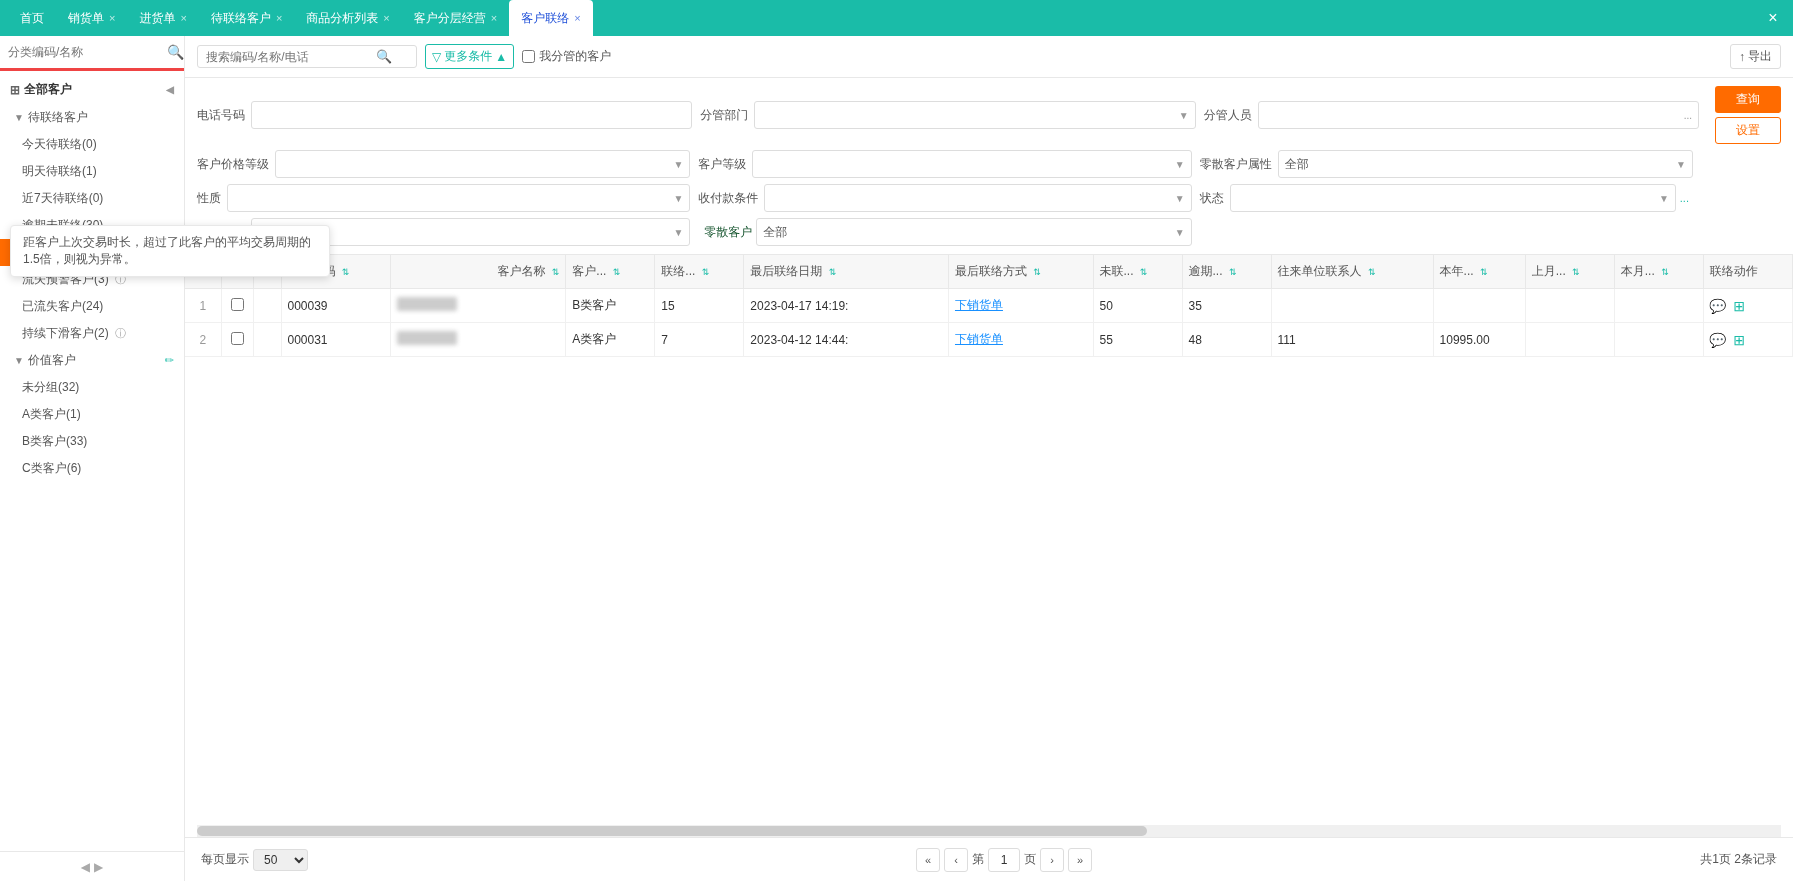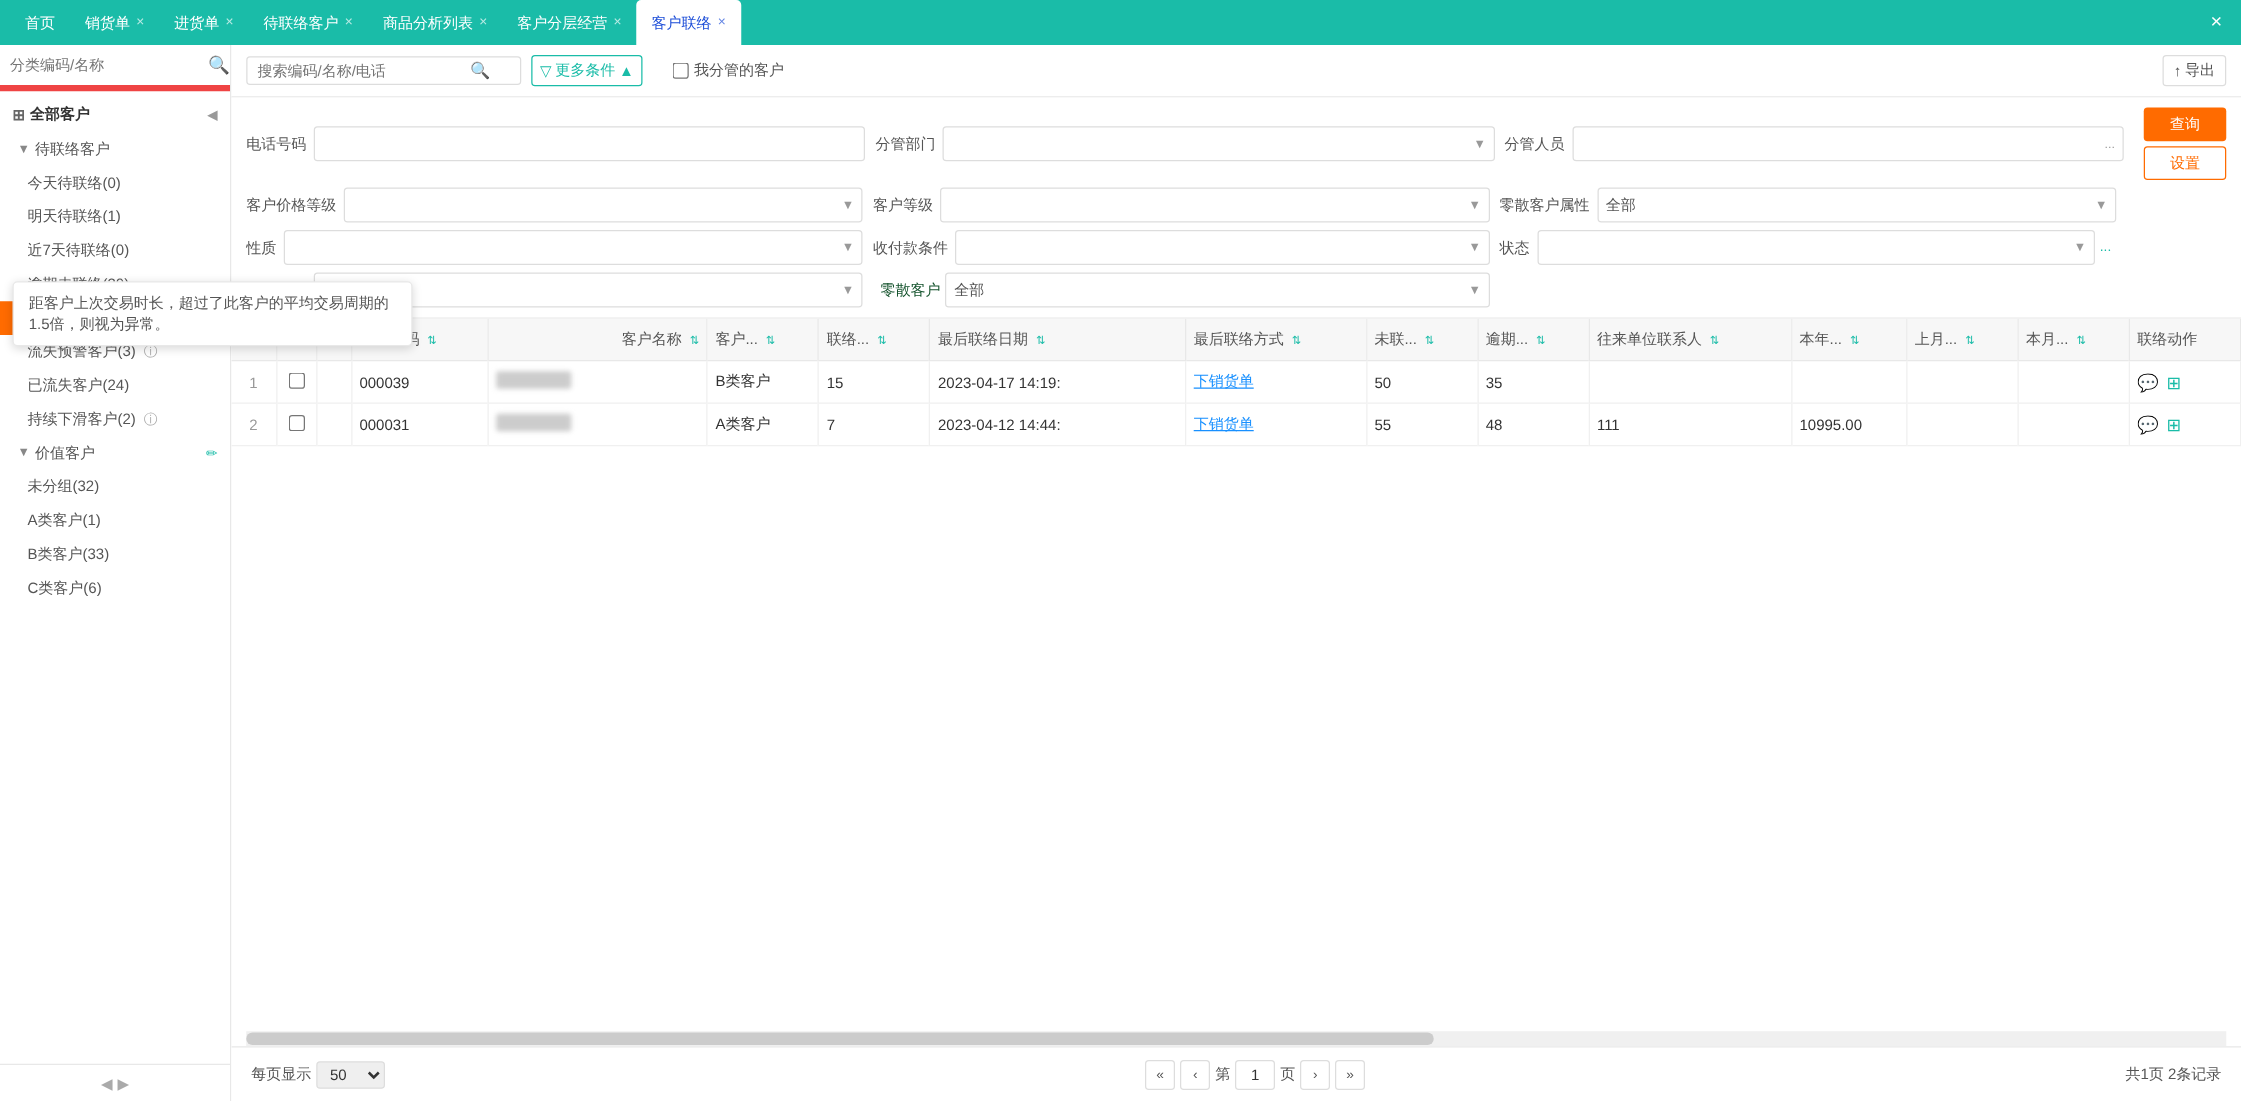--- a/index.html
+++ b/index.html
@@ -56,21 +56,21 @@
     .sidebar {
       width: 185px;
       background: white;
       border-right: 1px solid #e8e8e8;
       display: flex;
       flex-direction: column;
       overflow: hidden;
     }
     .sidebar-search {
       padding: 8px;
-      border-bottom: 5px solid #ef4444;
+      border-bottom: 3px solid #ef4444;
       display: flex;
       align-items: center;
       gap: 4px;
     }
     .sidebar-search input {
       flex: 1;
       border: none;
       outline: none;
       font-size: 12px;
       color: #999;
@@ -167,21 +167,20 @@
       border: 1px solid #1ABCA8;
       border-radius: 3px;
       font-size: 12px;
     }
     .my-customers {
       display: flex;
       align-items: center;
       gap: 4px;
       color: #555;
       cursor: pointer;
-      margin-left: 16px;
     }
     .my-customers input[type=checkbox] { cursor: pointer; }
     .toolbar-spacer { flex: 1; }
     .export-btn {
       display: flex;
       align-items: center;
       gap: 3px;
       color: #555;
       cursor: pointer;
       padding: 3px 8px;

